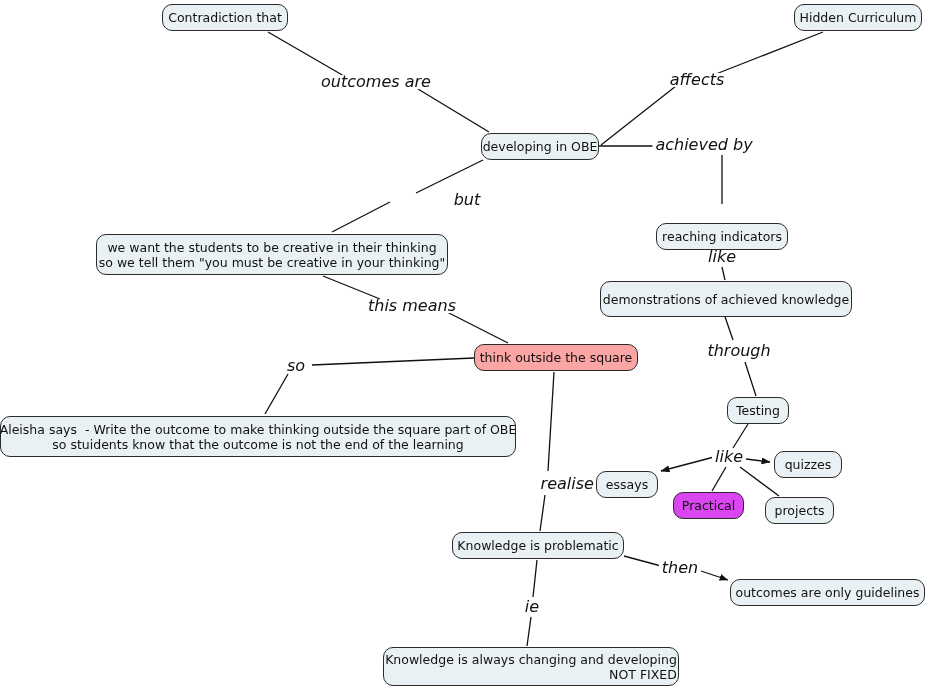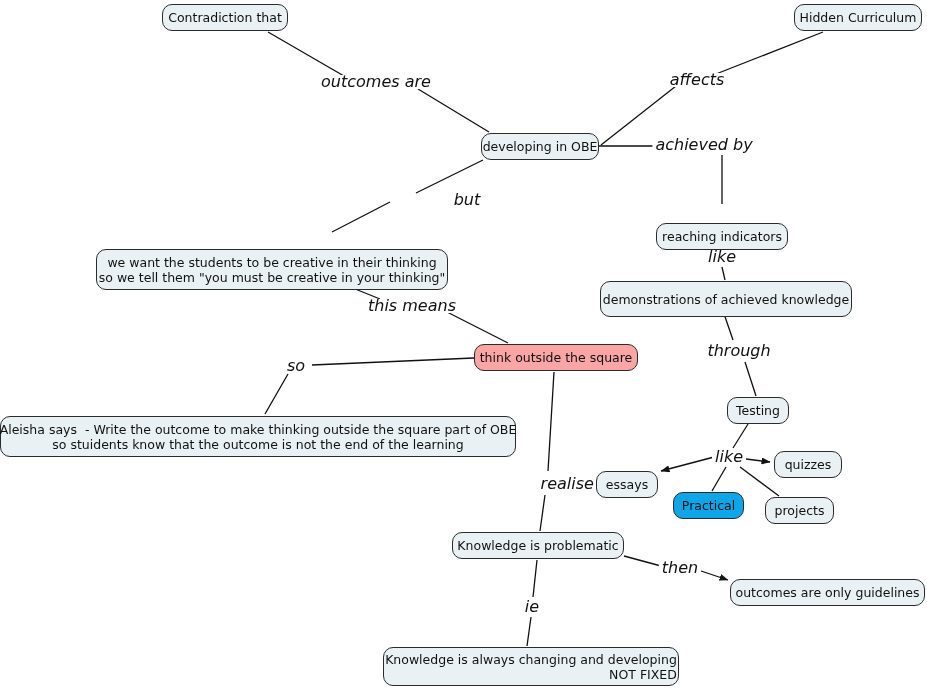--- a/index.html
+++ b/index.html
@@ -93,29 +93,29 @@
       <div class="edge-label" style="left: 729px; top: 457px;">like</div>
       <div class="edge-label" style="left: 546px; top: 484px; margin-left: 40px;">realise that</div>
       <div class="edge-label" style="left: 680px; top: 568px;">then</div>
       <div class="edge-label" style="left: 532px; top: 607px;">ie</div>
     </div>
   <div id="nodes">
       <div class="node" style="left: 162px; top: 4px; width: 126px; height: 27px; background: rgb(234, 241, 244); border-color: rgb(43, 43, 43); color: rgb(17, 17, 17);">Contradiction that</div>
       <div class="node" style="left: 794px; top: 4px; width: 128px; height: 27px; background: rgb(234, 241, 244); border-color: rgb(43, 43, 43); color: rgb(17, 17, 17);">Hidden Curriculum</div>
       <div class="node" style="left: 481px; top: 133px; width: 118px; height: 27px; background: rgb(234, 241, 244); border-color: rgb(43, 43, 43); color: rgb(17, 17, 17);">developing in OBE</div>
       <div class="node" style="left: 656px; top: 205px; width: 132px; height: 27px; background: rgb(234, 241, 244); border-color: rgb(43, 43, 43); color: rgb(17, 17, 17); margin-top: 18px;">reaching indicators</div>
-      <div class="node" style="left: 96px; top: 234px; width: 352px; height: 41px; background: rgb(234, 241, 244); border-color: rgb(43, 43, 43); color: rgb(17, 17, 17); margin-top: 15px;">we want the students to be creative in their thinking
+      <div class="node" style="left: 96px; top: 234px; width: 352px; height: 41px; background: rgb(234, 241, 244); border-color: rgb(43, 43, 43); color: rgb(17, 17, 17);">we want the students to be creative in their thinking
 so we tell them "you must be creative in your thinking"</div>
       <div class="node" style="left: 600px; top: 281px; width: 252px; height: 36px; background: rgb(234, 241, 244); border-color: rgb(43, 43, 43); color: rgb(17, 17, 17);">demonstrations of achieved knowledge</div>
       <div class="node" style="left: 474px; top: 344px; width: 164px; height: 27px; background: #fca5a5; border-color: rgb(43, 43, 43); color: rgb(17, 17, 17);">think outside the square</div>
       <div class="node" style="left: 727px; top: 397px; width: 62px; height: 27px; background: rgb(234, 241, 244); border-color: rgb(43, 43, 43); color: rgb(17, 17, 17);">Testing</div>
       <div class="node" style="left: 0px; top: 416px; width: 516px; height: 41px; background: rgb(234, 241, 244); border-color: rgb(43, 43, 43); color: rgb(17, 17, 17);">Aleisha says  - Write the outcome to make thinking outside the square part of OBE
 so stuidents know that the outcome is not the end of the learning</div>
       <div class="node" style="left: 774px; top: 451px; width: 68px; height: 27px; background: rgb(234, 241, 244); border-color: rgb(43, 43, 43); color: rgb(17, 17, 17);">quizzes</div>
       <div class="node" style="left: 596px; top: 471px; width: 62px; height: 27px; background: rgb(234, 241, 244); border-color: rgb(43, 43, 43); color: rgb(17, 17, 17);">essays</div>
-      <div class="node" style="left: 673px; top: 492px; width: 71px; height: 27px; background: #0ea5e9; border-color: rgb(43, 43, 43); color: rgb(17, 17, 17);">Practical</div>
+      <div class="node" style="left: 673px; top: 492px; width: 71px; height: 27px; background: #d946ef; border-color: rgb(43, 43, 43); color: rgb(17, 17, 17);">Practical</div>
       <div class="node" style="left: 765px; top: 497px; width: 69px; height: 27px; background: rgb(234, 241, 244); border-color: rgb(43, 43, 43); color: rgb(17, 17, 17);">projects</div>
       <div class="node" style="left: 452px; top: 532px; width: 172px; height: 27px; background: rgb(234, 241, 244); border-color: rgb(43, 43, 43); color: rgb(17, 17, 17);">Knowledge is problematic</div>
       <div class="node" style="left: 730px; top: 579px; width: 195px; height: 27px; background: rgb(234, 241, 244); border-color: rgb(43, 43, 43); color: rgb(17, 17, 17);">outcomes are only guidelines</div>
       <div class="node" style="left: 383px; top: 647px; width: 296px; height: 39px; background: rgb(234, 241, 244); border-color: rgb(43, 43, 43); color: rgb(17, 17, 17); text-align: right;">Knowledge is always changing and developing
 NOT FIXED</div>
     </div>
 </div>
 
 </body></html>

